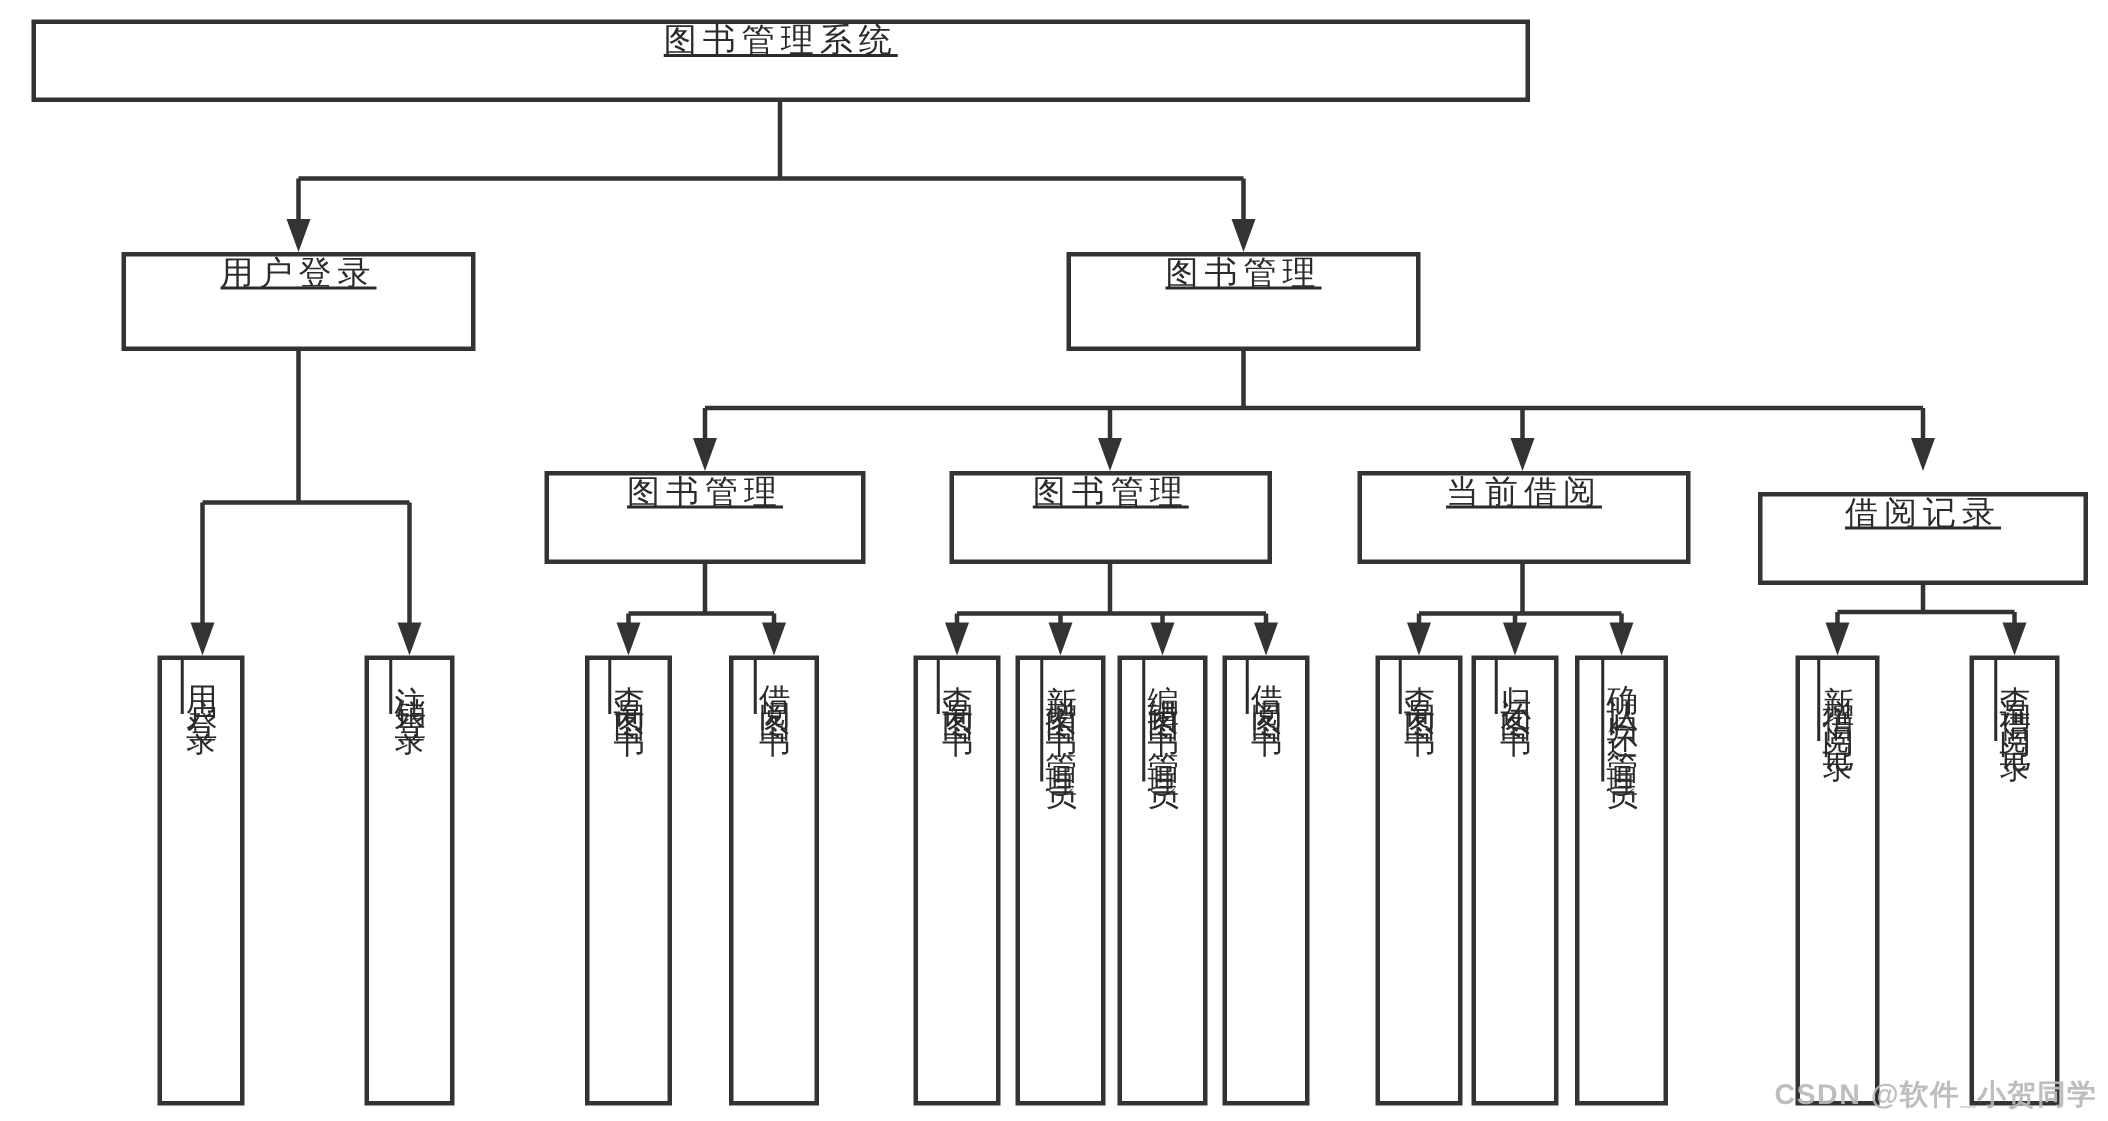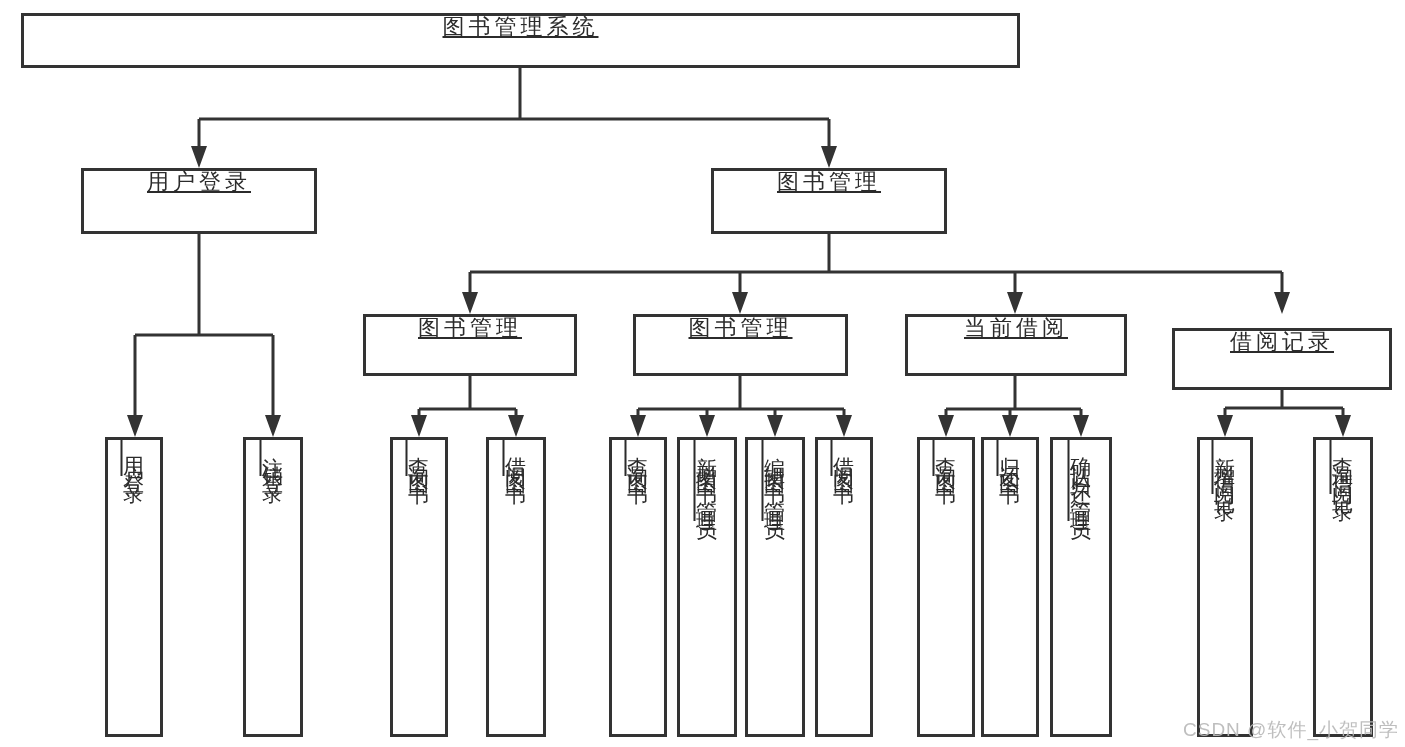--- a/index.html
+++ b/index.html
@@ -13,21 +13,21 @@
     border:3px solid #333333;color:#2b2b2b;
     display:flex;align-items:flex-start;justify-content:center;z-index:2;text-decoration:underline;
   }
   .hlabel{font-size:22px;letter-spacing:4px;line-height:1;white-space:nowrap;}
   .vlabel{
     writing-mode:vertical-rl;font-size:21px;letter-spacing:9px;line-height:1;
     white-space:nowrap;
   }
   .watermark{
     position:absolute;left:1183px;top:717px;z-index:5;
-    font-size:19px;letter-spacing:1px;color:rgba(185,185,185,0.92);white-space:nowrap;
+    font-size:19px;letter-spacing:1px;color:rgba(185,185,185,0.92);white-space:nowrap;font-weight:bold;
   }
 </style>
 </head>
 <body>
 
 <div class="stage">
 
   <svg class="connectors" viewBox="0 0 1405 747" xmlns="http://www.w3.org/2000/svg">
     <path fill="none" stroke="#333333" stroke-width="3" d="M520 68 V119 M199 119 H829 M199 119 V150 M829 119 V150
              M199 234 V335 M135 335 H273 M135 335 V419 M273 335 V419

